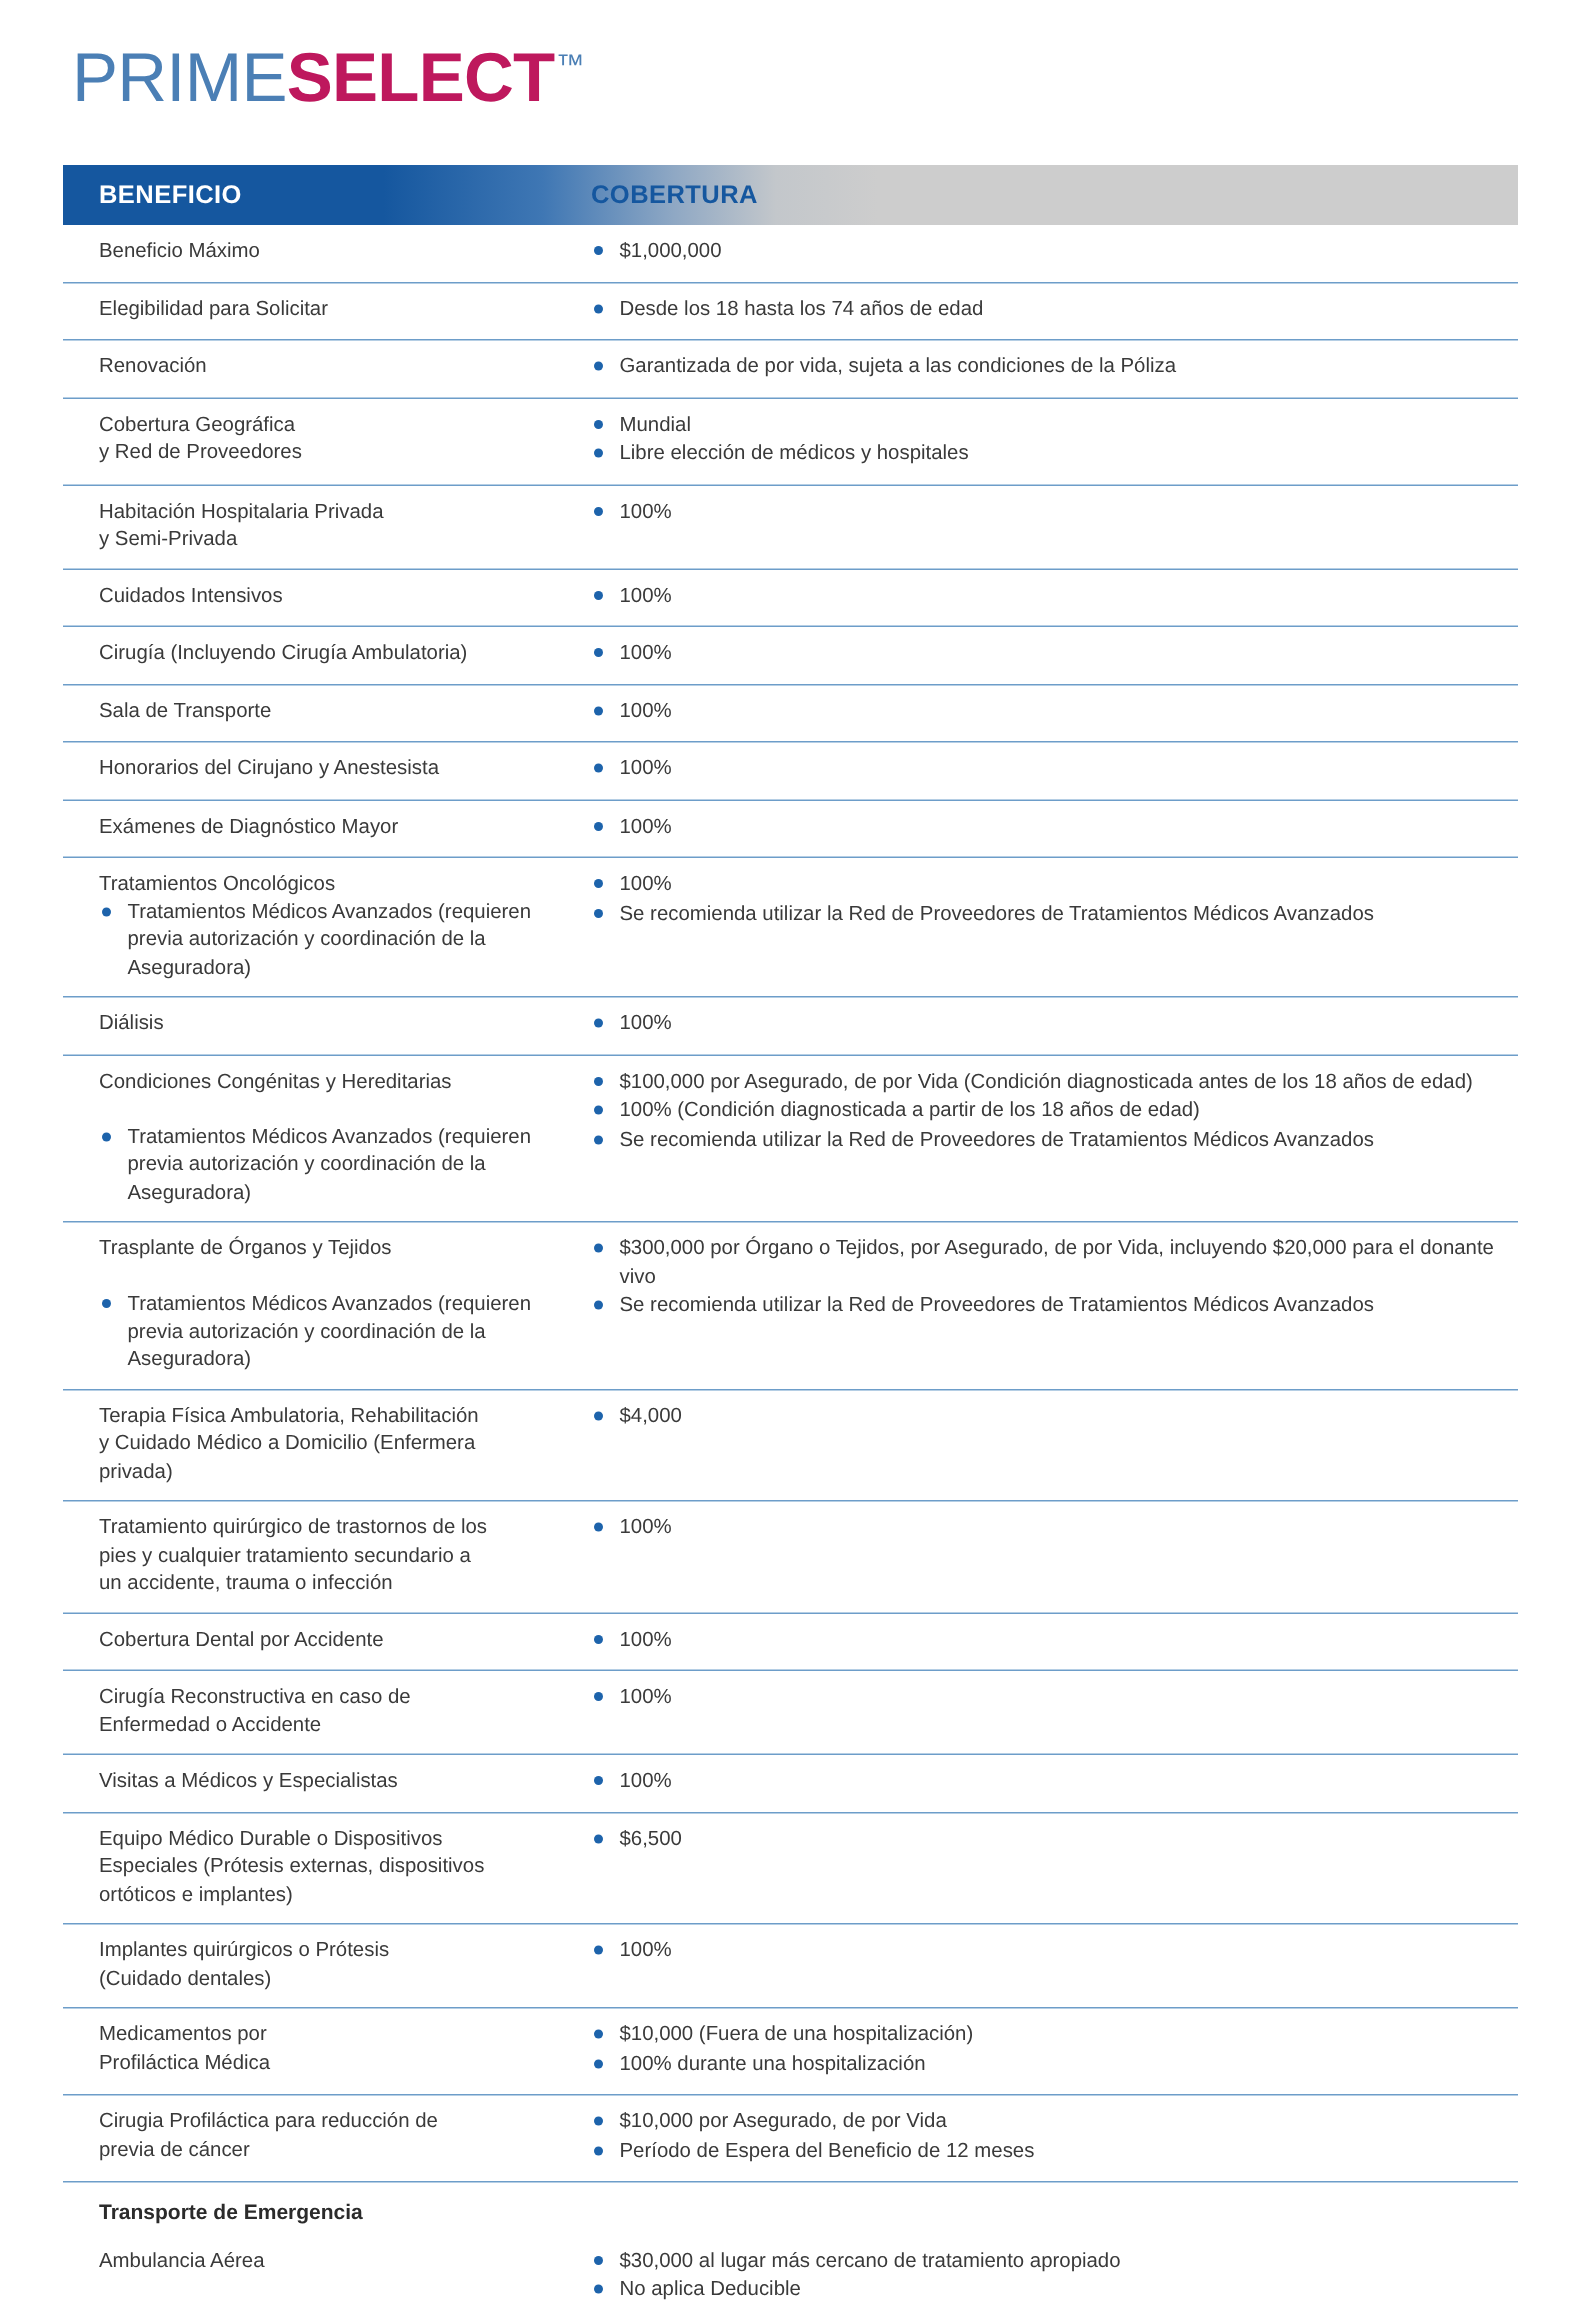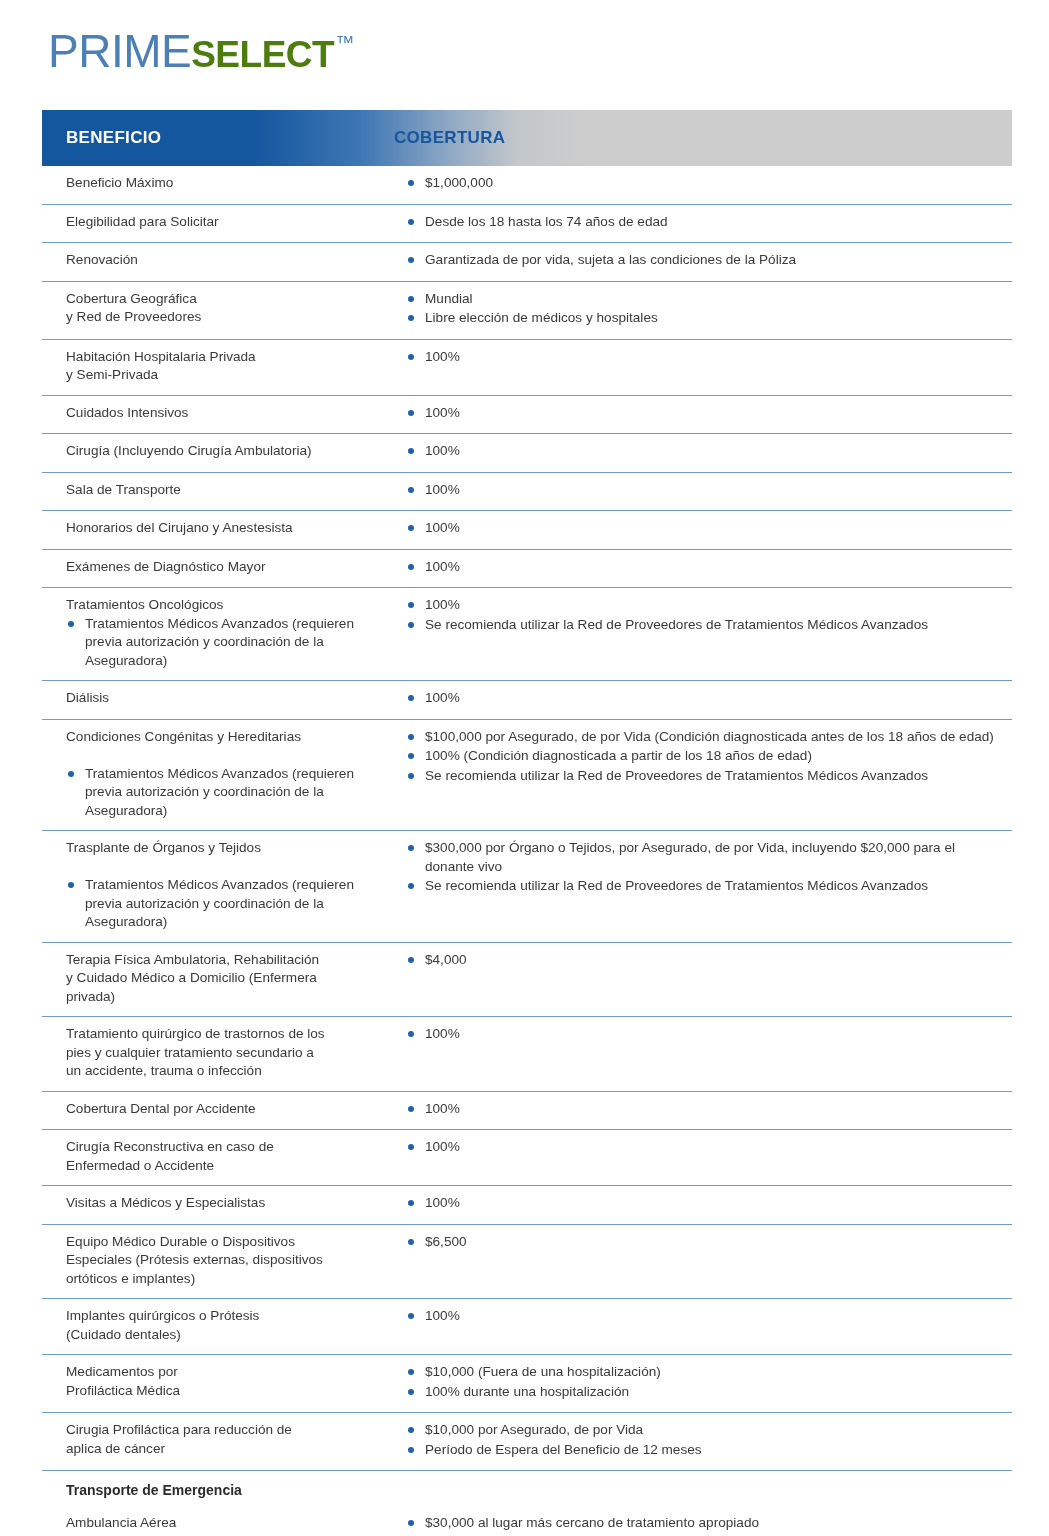--- a/index.html
+++ b/index.html
@@ -26,24 +26,24 @@
     align-items: baseline;
   }
   .logo-prime {
     font-size: 46px;
     font-weight: 300;
     letter-spacing: -0.5px;
     color: #4b7fb5;
     line-height: 1;
   }
   .logo-select {
-    font-size: 37px;
+    font-size: 46px;
     font-weight: 700;
     letter-spacing: -0.5px;
-    color: #4d7c0f;
+    color: #be185d;
     line-height: 1;
   }
   .logo-tm {
     font-size: 19px;
     font-weight: 400;
     color: #4b7fb5;
     line-height: 1;
     position: relative;
     top: -18px;
     margin-left: 1px;
@@ -51,21 +51,21 @@
 
   
   .table {
     position: absolute;
     left: 42px;
     top: 110px;
     width: 970px;
   }
 
   .thead {
-    height: 56px;
+    height: 40px;
     background: linear-gradient(to right,
         #15579f 0%,
         #15579f 22%,
         #3f77b4 33%,
         #8fa8c4 42%,
         #c3c7cb 49%,
         #cdcdcd 56%,
         #cdcdcd 100%);
     display: flex;
     align-items: center;
@@ -85,21 +85,20 @@
     letter-spacing: 0.3px;
   }
 
   .rows { width: 970px; }
 
   .row {
     display: flex;
     border-bottom: 1.6px solid #6d9dc9;
     padding: 8px 0 10px 0;
     min-height: 31px;
-    gap: 12px;
   }
   .row.no-rule { border-bottom: none; }
   .row.section-head { padding-bottom: 6px; padding-top: 10px; }
 
   .col-benefit {
     width: 352px;
     padding-left: 24px;
     padding-right: 10px;
     font-size: 13.6px;
     line-height: 18.5px;
@@ -416,21 +415,21 @@
         <div class="col-coverage">
           <ul class="blist">
             <li>$10,000 (Fuera de una hospitalización)</li>
             <li>100% durante una hospitalización</li>
           </ul>
         </div>
       </div>
       <div class="row">
         <div class="col-benefit">
           <div class="plain">Cirugia Profiláctica para reducción de</div>
-          <div class="plain">aplica de cáncer</div>
+          <div class="plain">previa de cáncer</div>
         </div>
         <div class="col-coverage">
           <ul class="blist">
             <li>$10,000 por Asegurado, de por Vida</li>
             <li>Período de Espera del Beneficio de 12 meses</li>
           </ul>
         </div>
       </div>
       <div class="row no-rule section-head">
         <div class="col-benefit">

